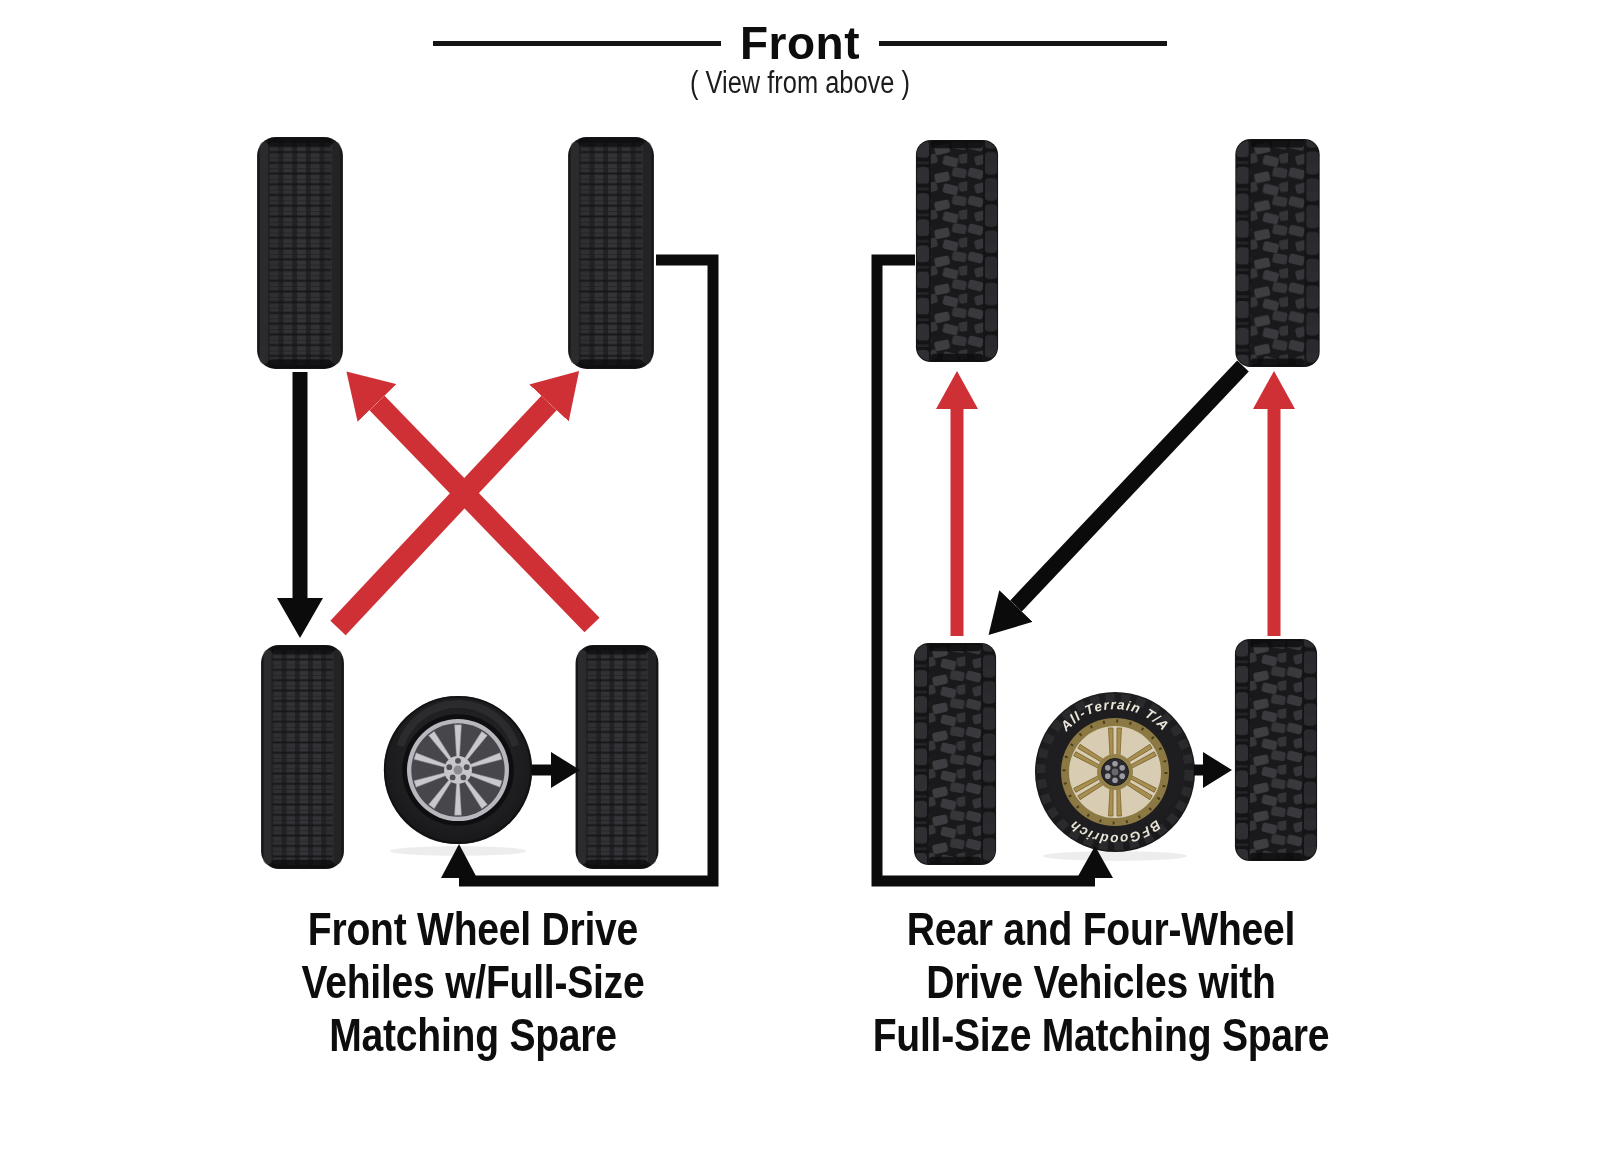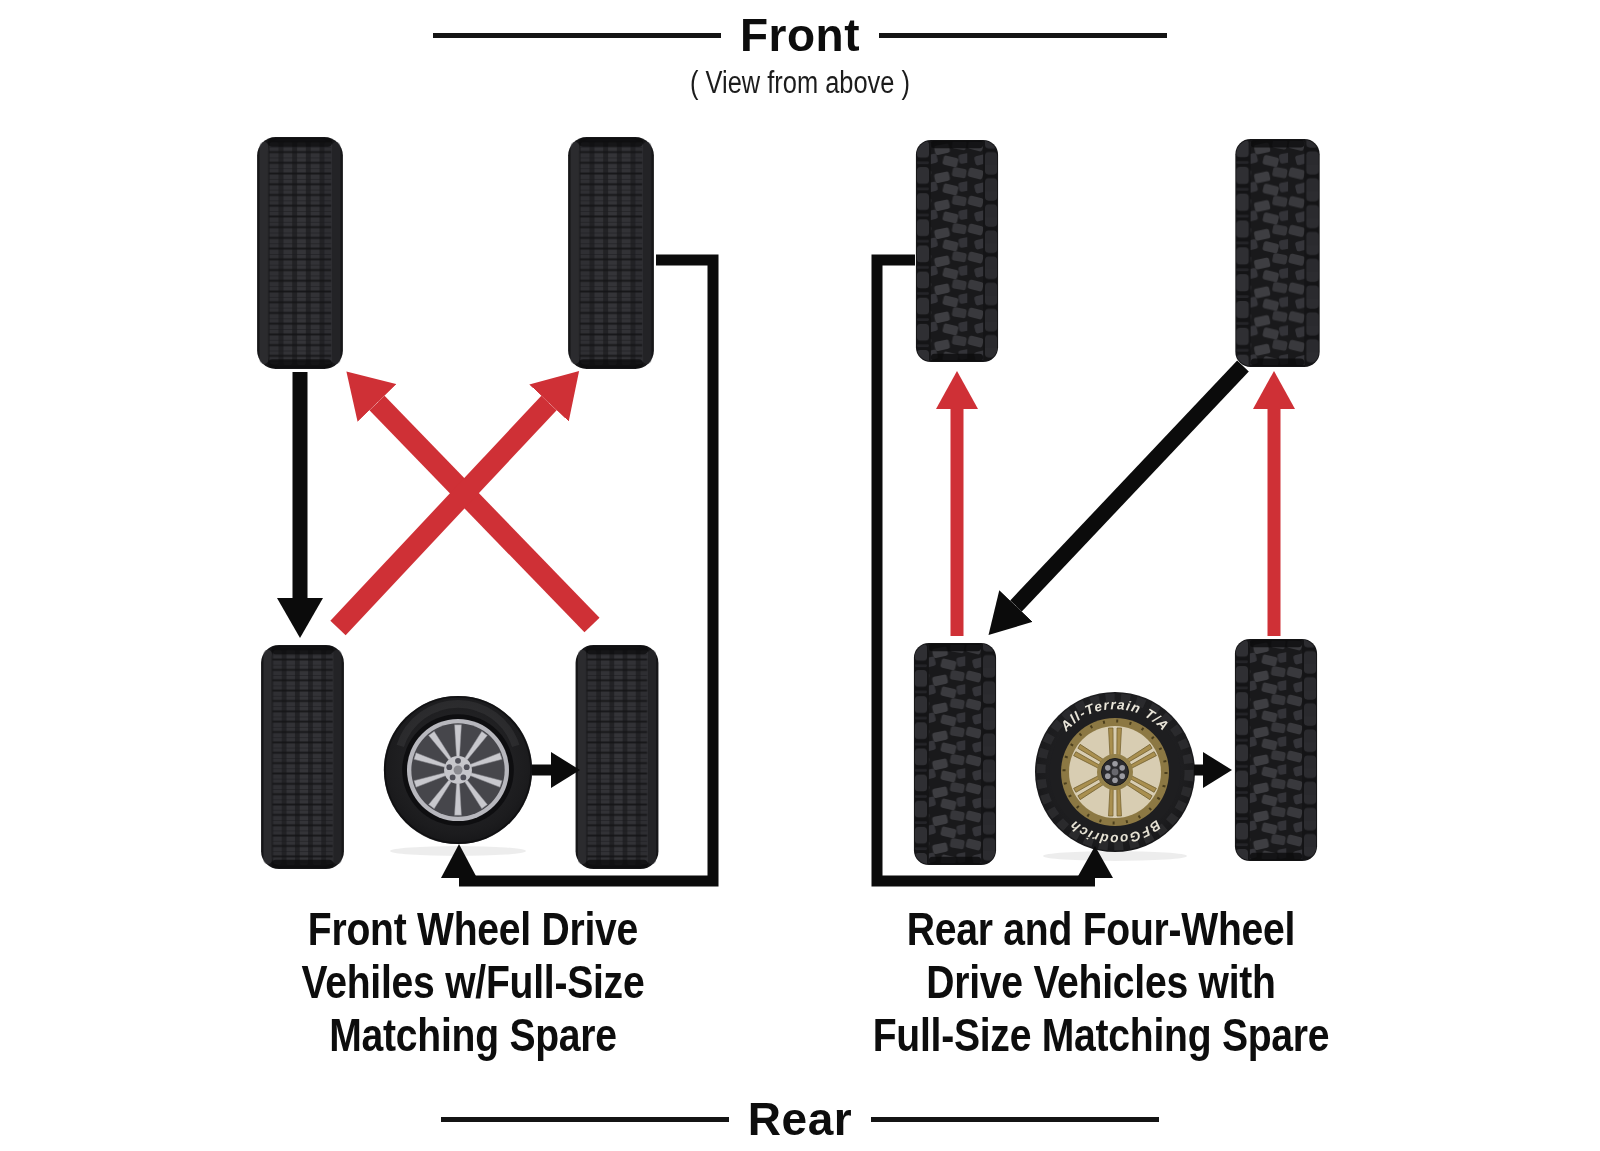--- a/index.html
+++ b/index.html
@@ -1,19 +1,19 @@
 <!DOCTYPE html>
 <html><head>
 <meta charset="utf-8">
 <style>
   html,body{margin:0;padding:0;background:#ffffff;}
   .stage{position:relative;width:1600px;height:1151px;background:#ffffff;overflow:hidden;
          font-family:"Liberation Sans",sans-serif;color:#0d0d0d;}
   .rule-row{position:absolute;left:0;width:1600px;display:flex;align-items:center;justify-content:center;}
-  .rule-row.header{top:12px;}
+  .rule-row.header{top:20px;}
   .rule-row.footer{top:1096px;}
   .rule{width:288px;height:5px;background:#141414;}
   .axis-title{font-size:46px;font-weight:700;line-height:46px;margin:0 19px;letter-spacing:.5px;white-space:nowrap;}
   .subtitle{position:absolute;top:66px;left:0;width:1600px;text-align:center;font-size:31px;line-height:34px;
             color:#1c1c1c;transform:scaleX(.82);}
   .caption{position:absolute;text-align:center;font-weight:700;font-size:46px;line-height:53px;
            letter-spacing:-.3px;transform:scaleX(.85);}
   .caption-left{left:193px;top:903px;width:560px;}
   .caption-right{left:818px;top:903px;width:566px;}
   svg.overlay{position:absolute;left:0;top:0;display:block;}
@@ -217,19 +217,14 @@
     <div>Front Wheel Drive</div>
     <div>Vehiles w/Full-Size</div>
     <div>Matching Spare</div>
   </div>
   <div class="caption caption-right">
     <div>Rear and Four-Wheel</div>
     <div>Drive Vehicles with</div>
     <div>Full-Size Matching Spare</div>
   </div>
 
-  <div class="rule-row footer">
-    <span class="rule"></span>
-    <span class="axis-title">Rear</span>
-    <span class="rule"></span>
-  </div>
 
 </div>
 
 </body></html>

